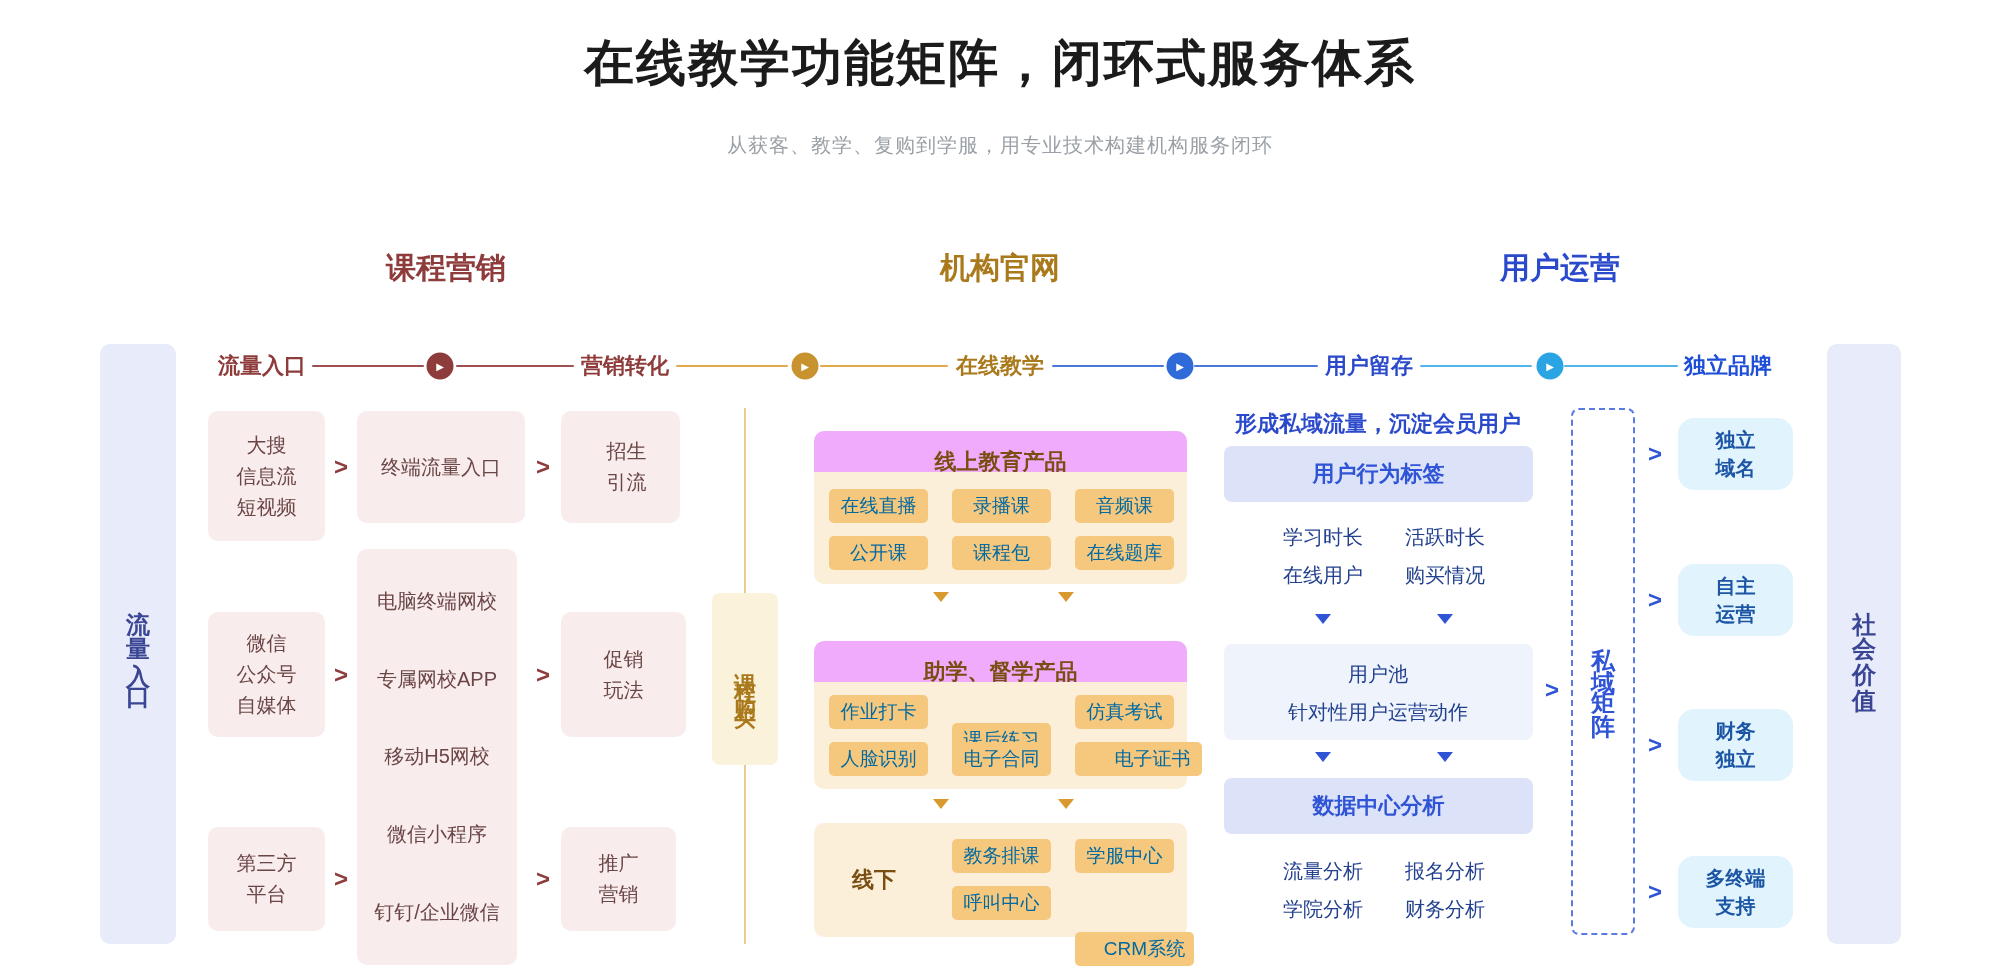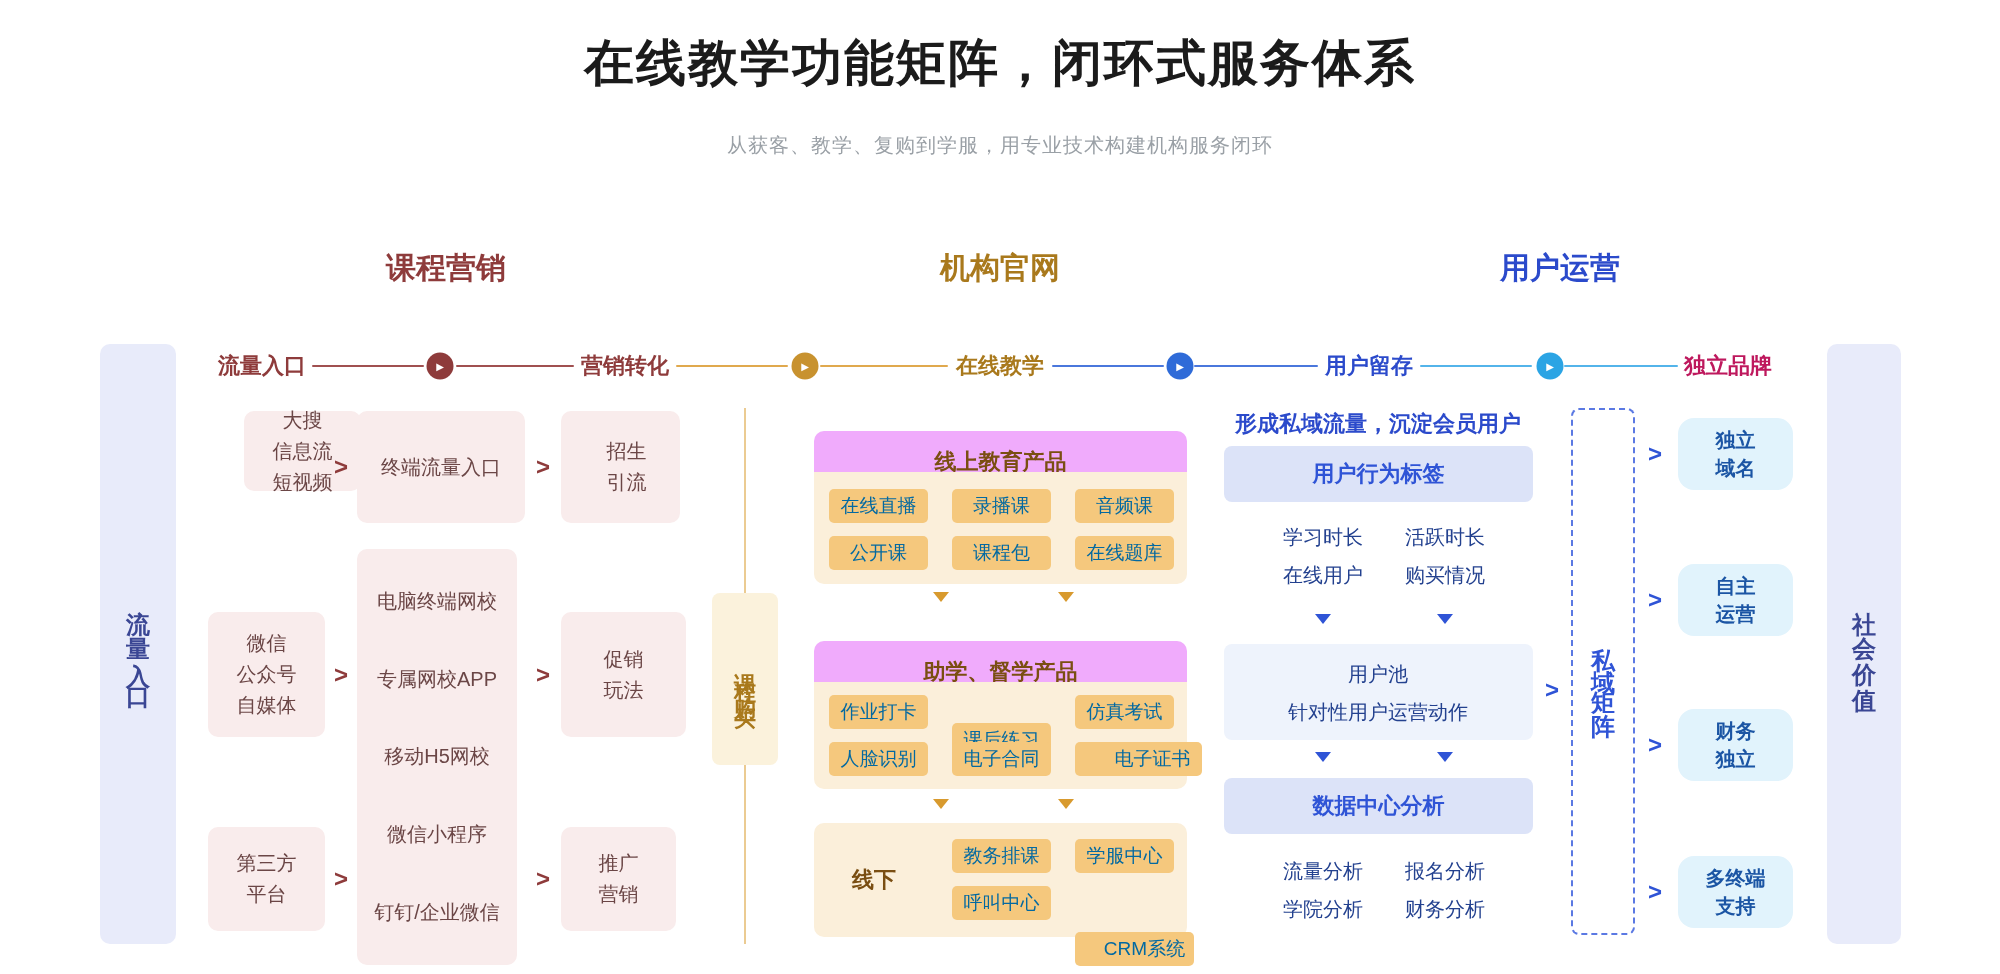--- a/index.html
+++ b/index.html
@@ -76,40 +76,40 @@
   <div class="abs subtitle">从获客、教学、复购到学服，用专业技术构建机构服务闭环</div>
 
   <div class="abs sec-title" style="left:446px; color:#8E3B3B;">课程营销</div>
   <div class="abs sec-title" style="left:1000px; color:#A9791C;">机构官网</div>
   <div class="abs sec-title" style="left:1560px; color:#2B4ACB;">用户运营</div>
 
   <div class="abs stage-label" style="left:262px; color:#8E3B3B;">流量入口</div>
   <div class="abs stage-label" style="left:625px; color:#8E3B3B;">营销转化</div>
   <div class="abs stage-label" style="left:1000px; color:#A9791C;">在线教学</div>
   <div class="abs stage-label" style="left:1369px; color:#2B4ACB;">用户留存</div>
-  <div class="abs stage-label" style="left:1728px; color:#be185d;">独立品牌</div>
+  <div class="abs stage-label" style="left:1728px; color:#1d4ed8;">独立品牌</div>
 
   <div class="abs hline" style="left:312px;  width:112px; background:#A05050;"></div>
   <div class="abs hline" style="left:456px;  width:118px; background:#A05050;"></div>
   <div class="abs hline" style="left:676px;  width:112px; background:#E0A94E;"></div>
   <div class="abs hline" style="left:820px;  width:128px; background:#E0A94E;"></div>
   <div class="abs hline" style="left:1052px; width:112px; background:#4A77DC;"></div>
   <div class="abs hline" style="left:1194px; width:124px; background:#4A77DC;"></div>
   <div class="abs hline" style="left:1420px; width:112px; background:#53B4EA;"></div>
   <div class="abs hline" style="left:1564px; width:114px; background:#53B4EA;"></div>
 
   <div class="abs node" style="left:440px;  background:#8E3B3B;">▶</div>
   <div class="abs node" style="left:805px;  background:#C8922F;">▶</div>
   <div class="abs node" style="left:1180px; background:#2F6BD8;">▶</div>
   <div class="abs node" style="left:1550px; background:#2BA4E4;">▶</div>
 
   <div class="abs vbar" style="left:100px;">流量入口</div>
   <div class="abs vbar" style="left:1827px; width:74px;">社会价值</div>
 
-  <div class="abs pbox" style="left:208px; top:411px; width:117px; height:80px;margin-left:36px;">
+  <div class="abs pbox" style="left:208px; top:411px; width:117px; height:130px;">
     <div>大搜</div>
     <div>信息流</div>
     <div>短视频</div>
   </div>
   <div class="abs pbox" style="left:208px; top:612px; width:117px; height:125px;">
     <div>微信</div>
     <div>公众号</div>
     <div>自媒体</div>
   </div>
   <div class="abs pbox" style="left:208px; top:827px; width:117px; height:104px;">

